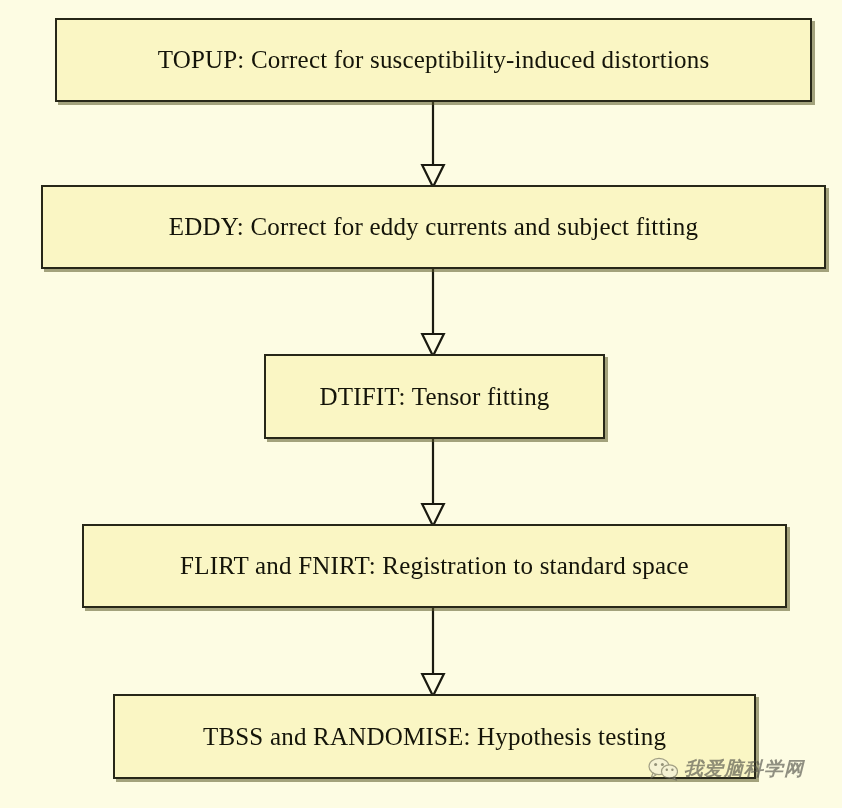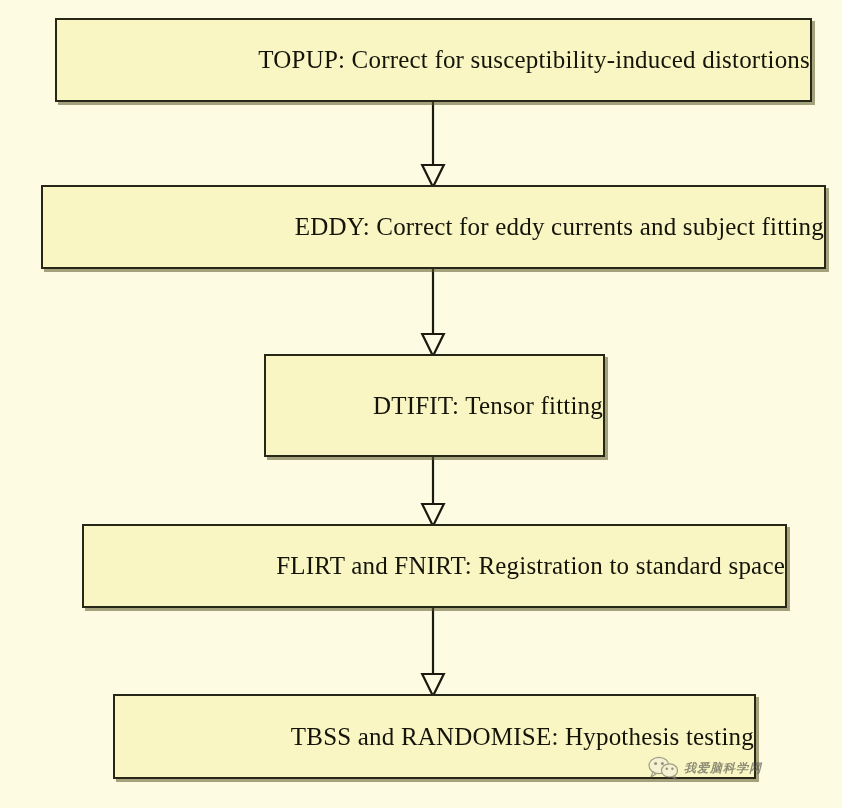--- a/index.html
+++ b/index.html
@@ -20,21 +20,21 @@
     background: #fdfce3;
   }
   .node {
     position: absolute;
     box-sizing: border-box;
     background: #faf6c4;
     border: 2px solid #272718;
     box-shadow: 3px 3px 0 0 rgba(90,88,40,0.55);
     display: flex;
     align-items: center;
-    justify-content: flex-end;
+    justify-content: center;
   }
   .node-label {
     font-family: "Liberation Serif", "DejaVu Serif", serif;
     font-size: 25px;
     color: #141409;
     letter-spacing: 0.2px;
     white-space: nowrap;
     text-align: center;
     line-height: 1.1;
   }
@@ -48,21 +48,21 @@
   .watermark {
     position: absolute;
     display: flex;
     align-items: center;
     gap: 6px;
     opacity: 0.62;
     pointer-events: none;
   }
   .wm-text {
     font-family: "DejaVu Sans", "Liberation Sans", sans-serif;
-    font-size: 12px;
+    font-size: 19px;
     font-weight: bold;
     color: #4d4d46;
     font-style: italic;
     letter-spacing: 1px;
   }
   .wm-icon svg { display: block; }
 </style>
 </head>
 <body>
 
@@ -92,21 +92,21 @@
       <polygon points="14,88 3.2,66 24.8,66" fill="#fdfce3" stroke="#1a1a10" stroke-width="2.2" stroke-linejoin="miter"></polygon>
     </svg>
   </div>
 
   <div class="node" id="node-0" style="left: 55px; top: 18px; width: 757px; height: 84px;">
     <span class="node-label">TOPUP: Correct for susceptibility-induced distortions</span>
   </div>
   <div class="node" id="node-1" style="left: 41px; top: 185px; width: 785px; height: 84px;">
     <span class="node-label">EDDY: Correct for eddy currents and subject fitting</span>
   </div>
-  <div class="node" id="node-2" style="left: 264px; top: 354px; width: 341px; height: 103px;">
+  <div class="node" id="node-2" style="left: 264px; top: 354px; width: 341px; height: 85px;">
     <span class="node-label">DTIFIT: Tensor fitting</span>
   </div>
   <div class="node" id="node-4" style="left: 113px; top: 694px; width: 643px; height: 85px;">
     <span class="node-label">TBSS and RANDOMISE: Hypothesis testing</span>
   </div>
   <div class="node" id="node-3" style="left: 82px; top: 524px; width: 705px; height: 84px;">
     <span class="node-label">FLIRT and FNIRT: Registration to standard space</span>
   </div>
 
   <div class="watermark" id="watermark" style="left: 648px; top: 756px;">

